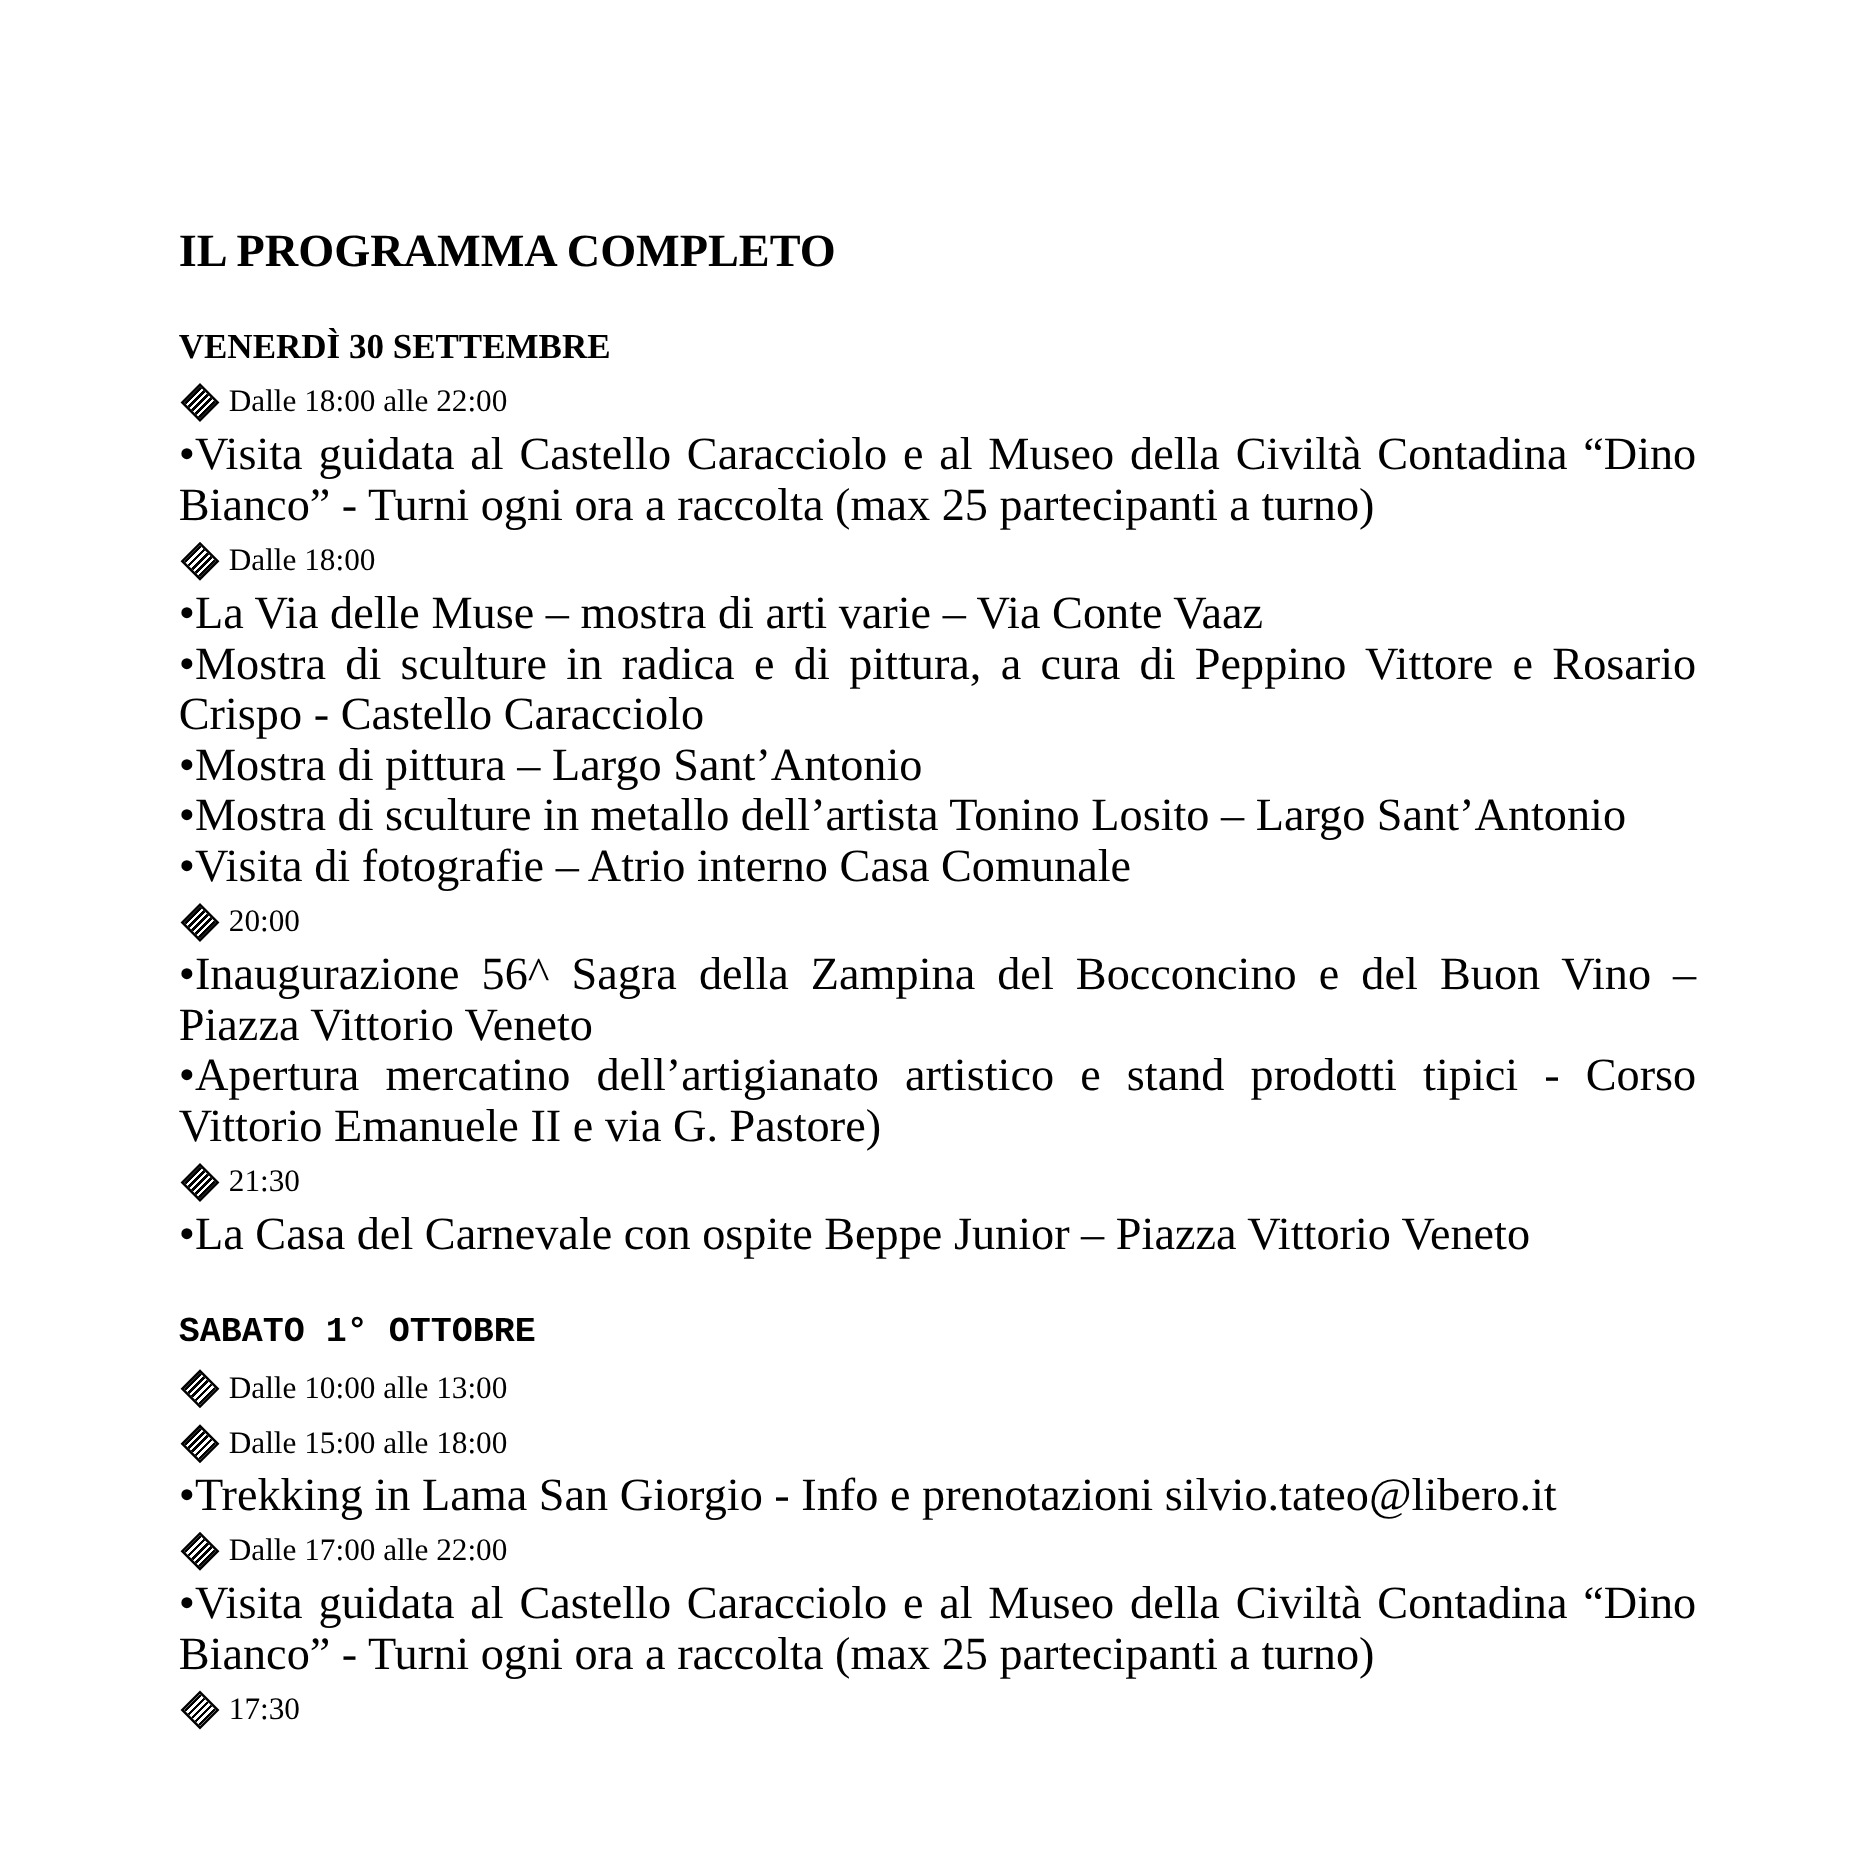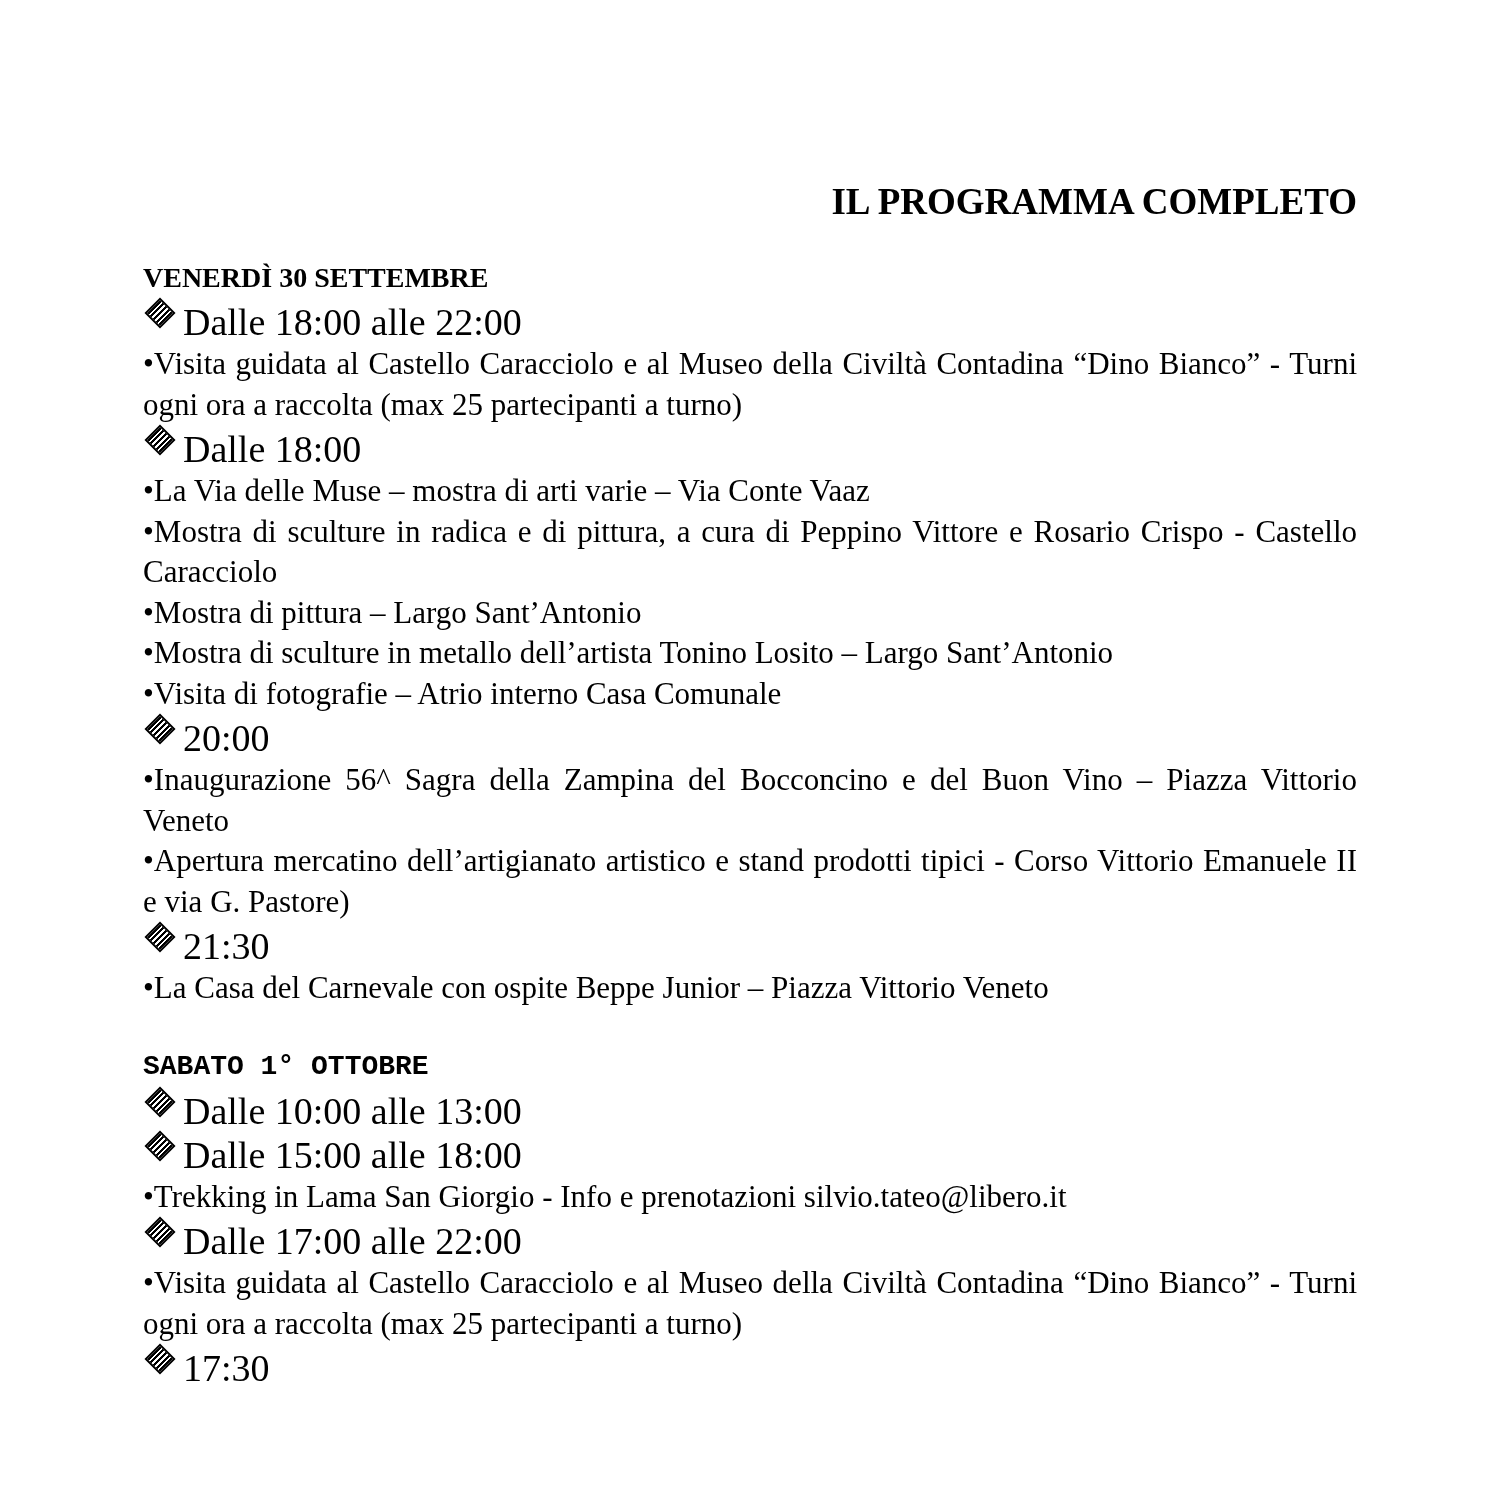--- a/index.html
+++ b/index.html
@@ -1,25 +1,25 @@
 <!DOCTYPE html>
 <html><head>
 <meta charset="utf-8">
 <style>
   html, body { margin:0; padding:0; background:#fff; }
   body { width:1500px; height:1500px; overflow:hidden; position:relative; font-family:"Liberation Serif", serif; color:#000; }
   .page { position:absolute; left:143px; top:178px; width:1214px; }
-  .title { text-align:right; font-weight:bold; font-size:37px; margin:0 0 32px 0; line-height:48px; }
+  .title { text-align:left; font-weight:bold; font-size:37px; margin:0 0 32px 0; line-height:48px; }
   .day { font-weight:bold; font-size:28px; line-height:40px; margin:0 0 4px 0; }
   .day.second { margin-top:38px;font-family:Liberation Mono, monospace; }
-  .time { font-size:38px; line-height:40px; margin:4px 0 2px 0; display:flex; align-items:flex-start; }
+  .time { font-size:25px; line-height:40px; margin:4px 0 2px 0; display:flex; align-items:center; }
   .diamond { display:inline-block; width:22px; height:22px; transform:rotate(45deg); margin:0 12px 0 6px;
     border:2px solid #000; box-sizing:border-box;
     background:repeating-linear-gradient(90deg,#000 0 2px,#fff 2px 4px); }
-  .item { font-size:31px; line-height:40.5px; text-align:justify; margin:0; }
+  .item { font-size:37px; line-height:40.5px; text-align:justify; margin:0; }
 </style>
 </head>
 <body>
 
 <div class="page">
   <h1 class="title">IL PROGRAMMA COMPLETO</h1>
 
   <div class="day">VENERDÌ 30 SETTEMBRE</div>
 
   <div class="time">

